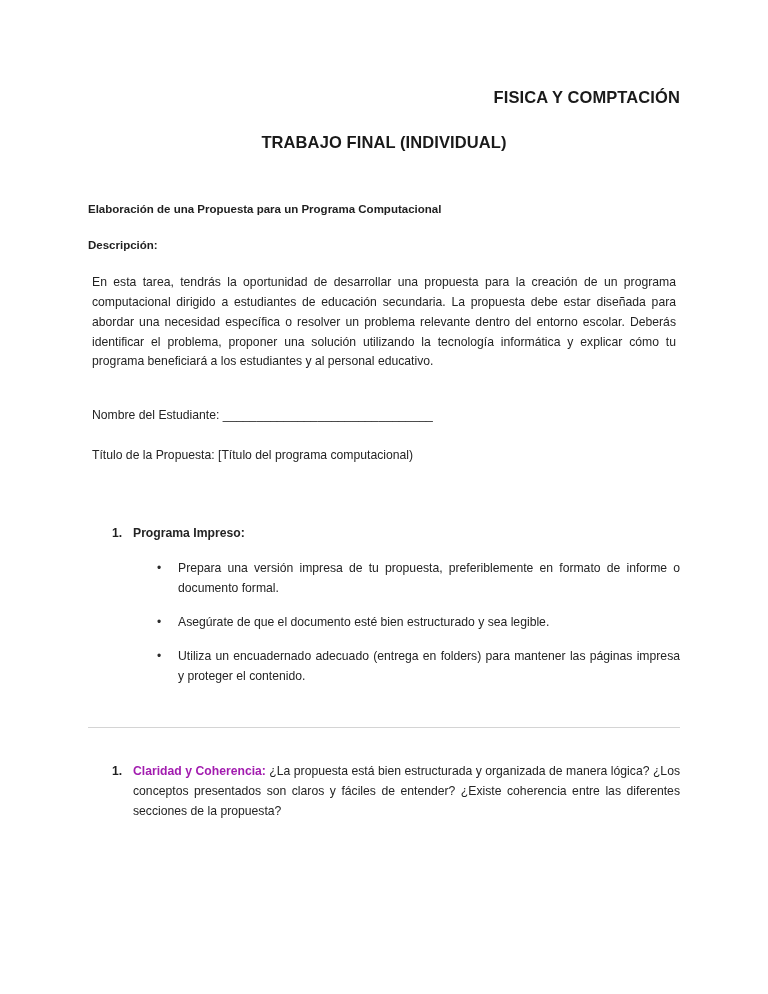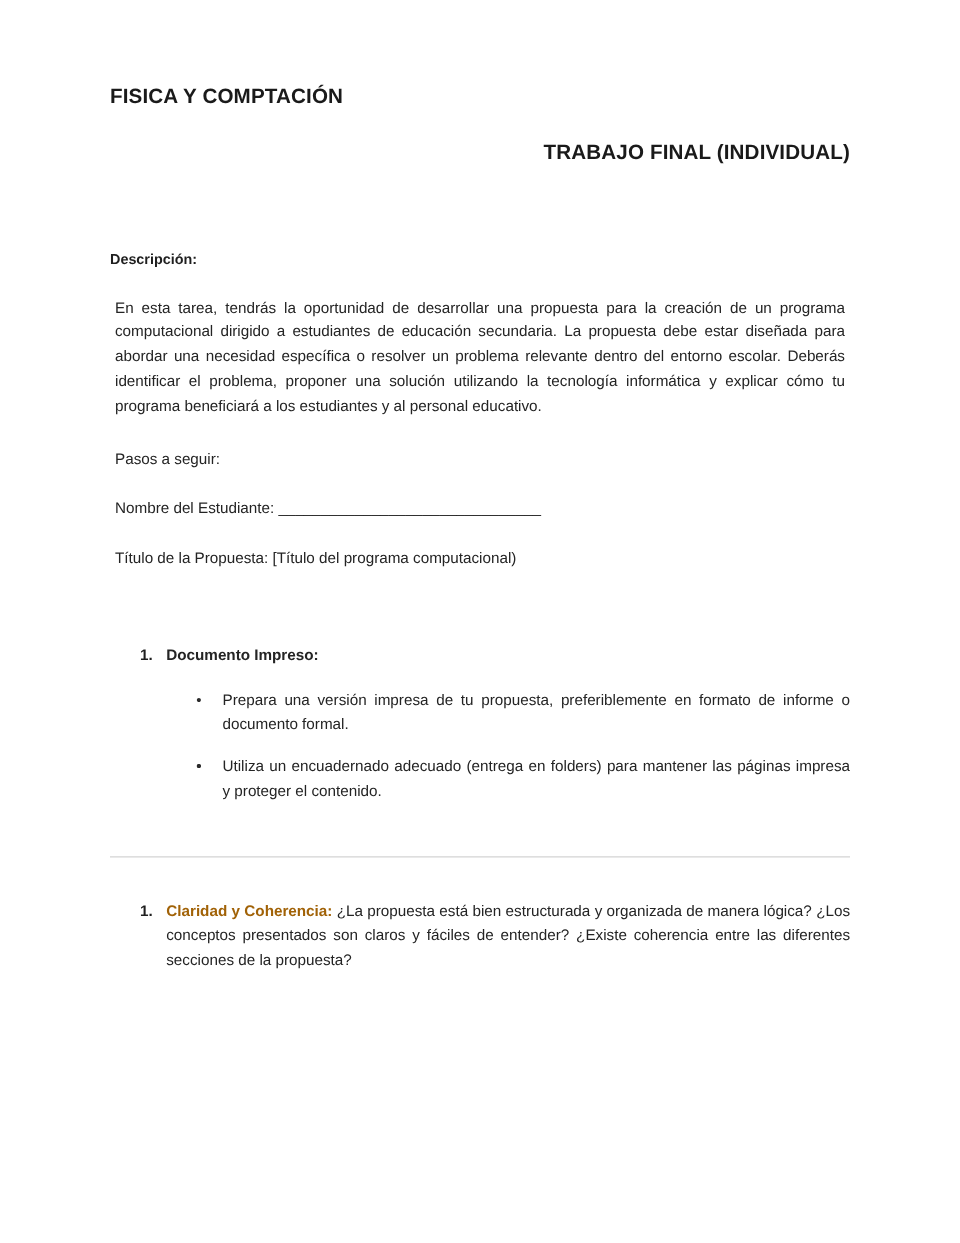--- a/index.html
+++ b/index.html
@@ -28,30 +28,30 @@
     position: absolute;
     left: 88px;
     top: 0;
     width: 592px;
   }
 
   
   .doc-title {
     font-size: 16.5px;
     font-weight: bold;
-    text-align: left;
+    text-align: right;
     color: #1a1a1a;
     margin: 0;
-    padding-top: 68px;
+    padding-top: 88px;
     letter-spacing: 0.1px;
   }
   .doc-subtitle {
     font-size: 16.5px;
     font-weight: bold;
-    text-align: right;
+    text-align: center;
     color: #1a1a1a;
     margin: 0;
     padding-top: 26px;
     letter-spacing: 0.1px;
   }
 
   
   .section-heading {
     font-size: 11.5px;
     font-weight: bold;
@@ -98,21 +98,21 @@
     left: 24px;
     top: 0;
     font-weight: bold;
     color: #1f1f1f;
   }
   .num-item.bold-item {
     font-weight: bold;
   }
   .num-item .lead {
     font-weight: bold;
-    color: #a16207;
+    color: #a21caf;
   }
 
   
   .bullet-list {
     margin: 0;
     padding: 0;
     list-style: none;
   }
   .bullet-item {
     position: relative;
@@ -147,62 +147,63 @@
 
 <div class="page">
   <div class="content">
 
     <h1 class="doc-title">FISICA Y COMPTACIÓN</h1>
 
     <h2 class="doc-subtitle">TRABAJO FINAL (INDIVIDUAL)</h2>
 
     <div class="sp-49"></div>
 
+    <p class="section-heading">Elaboración de una Propuesta para un Programa Computacional</p>
 
     <div class="sp-19"></div>
 
     <p class="section-heading">Descripción:</p>
 
     <div class="sp-16"></div>
 
     <p class="para justify">En esta tarea, tendrás la oportunidad de desarrollar una propuesta para la creación de un programa computacional dirigido a estudiantes de educación secundaria. La propuesta debe estar diseñada para abordar una necesidad específica o resolver un problema relevante dentro del entorno escolar. Deberás identificar el problema, proponer una solución utilizando la tecnología informática y explicar cómo tu programa beneficiará a los estudiantes y al personal educativo.</p>
 
     <div class="sp-14"></div>
 
-    <p class="para">Pasos a seguir:</p>
 
     <div class="sp-12"></div>
 
     <p class="para">Nombre del Estudiante: _______________________________</p>
 
     <div class="sp-12"></div>
 
     <p class="para">Título de la Propuesta: [Título del programa computacional)</p>
 
     <div class="sp-40"></div>
 
 
     <div class="sp-14"></div>
 
     <ol class="num-list">
       <li class="num-item bold-item">
         <span class="marker">1.</span>
-        <span>Documento Impreso:</span>
+        <span>Programa Impreso:</span>
       </li>
     </ol>
 
     <div class="sp-16"></div>
 
     <ul class="bullet-list">
       <li class="bullet-item">
         <span class="dot">•</span>
         <span>Prepara una versión impresa de tu propuesta, preferiblemente en formato de informe o documento formal.</span>
       </li>
       <li class="bullet-item">
         <span class="dot">•</span>
+        <span>Asegúrate de que el documento esté bien estructurado y sea legible.</span>
       </li>
       <li class="bullet-item">
         <span class="dot">•</span>
         <span>Utiliza un encuadernado adecuado (entrega en folders) para mantener las páginas impresa y proteger el contenido.</span>
       </li>
     </ul>
 
     <div class="sp-14"></div>
 
 

